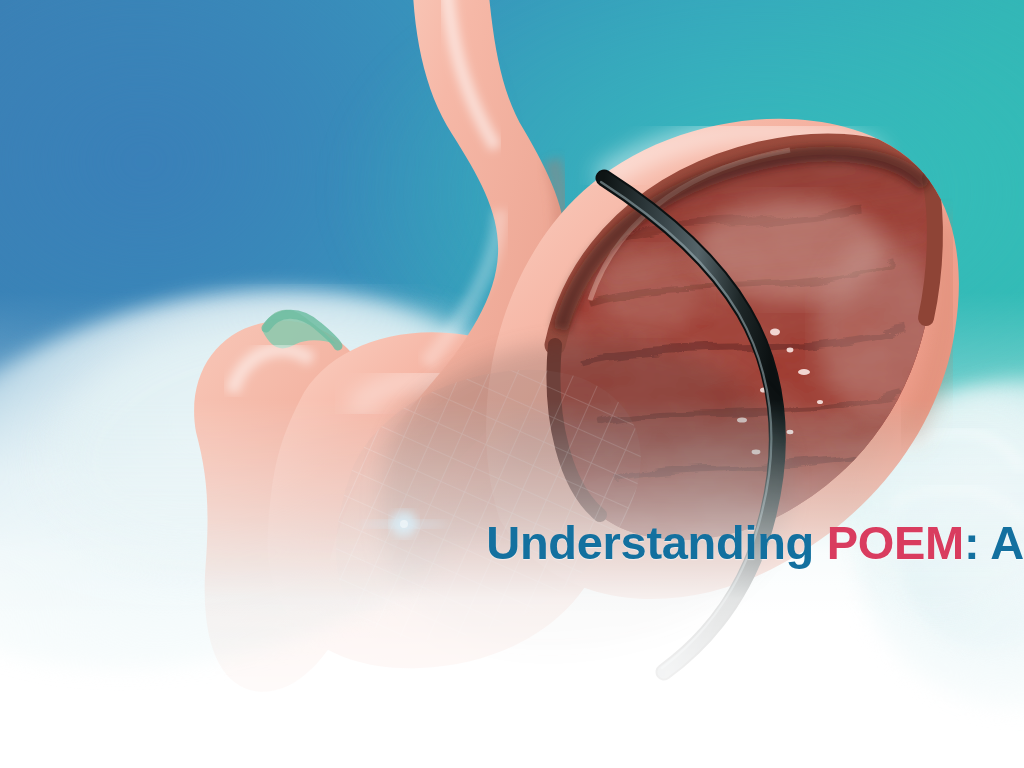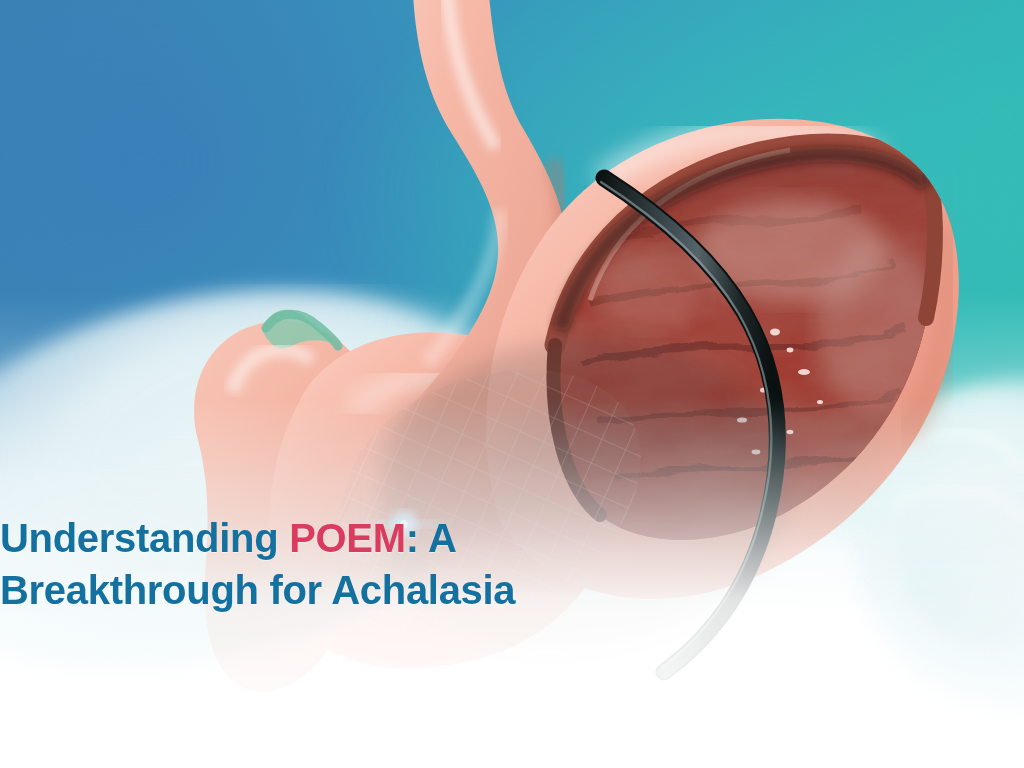--- a/index.html
+++ b/index.html
@@ -68,24 +68,24 @@
   }
 
   
   #art { position:absolute; inset:0; }
 
   
   .headline {
     position:absolute;
     left:0; right:0;
     top:512px;
-    text-align:left;
+    text-align:right;
     line-height:1.30;
     font-weight:700;
-    font-size:40px;
+    font-size:47px;
     letter-spacing:-0.3px;
     color:#13709f;
     text-shadow:0 1px 1px rgba(255,255,255,0.55);
     -webkit-font-smoothing:antialiased;
   }
   .headline .line { display:block; white-space:nowrap; }
   .headline .accent { color:#d93c5f; }
 </style>
 </head>
 <body>
@@ -364,16 +364,15 @@
         <ellipse cx="404" cy="524" rx="44" ry="4" fill="rgba(190,230,255,0.45)" filter="url(#fSoft)"></ellipse>
       </g>
 
     </g>
 
     <rect x="0" y="500" width="1024" height="268" fill="url(#gFadeBottom)" transform="translate(0,0)" opacity="0"></rect>
   </svg>
 
   <div class="headline">
     <span class="line"><span>Understanding </span><span class="accent">POEM</span><span>: A</span></span>
-    <span class="line">Breakthrough for Achalasia</span>
   </div>
 
 </div>
 
 </body></html>

